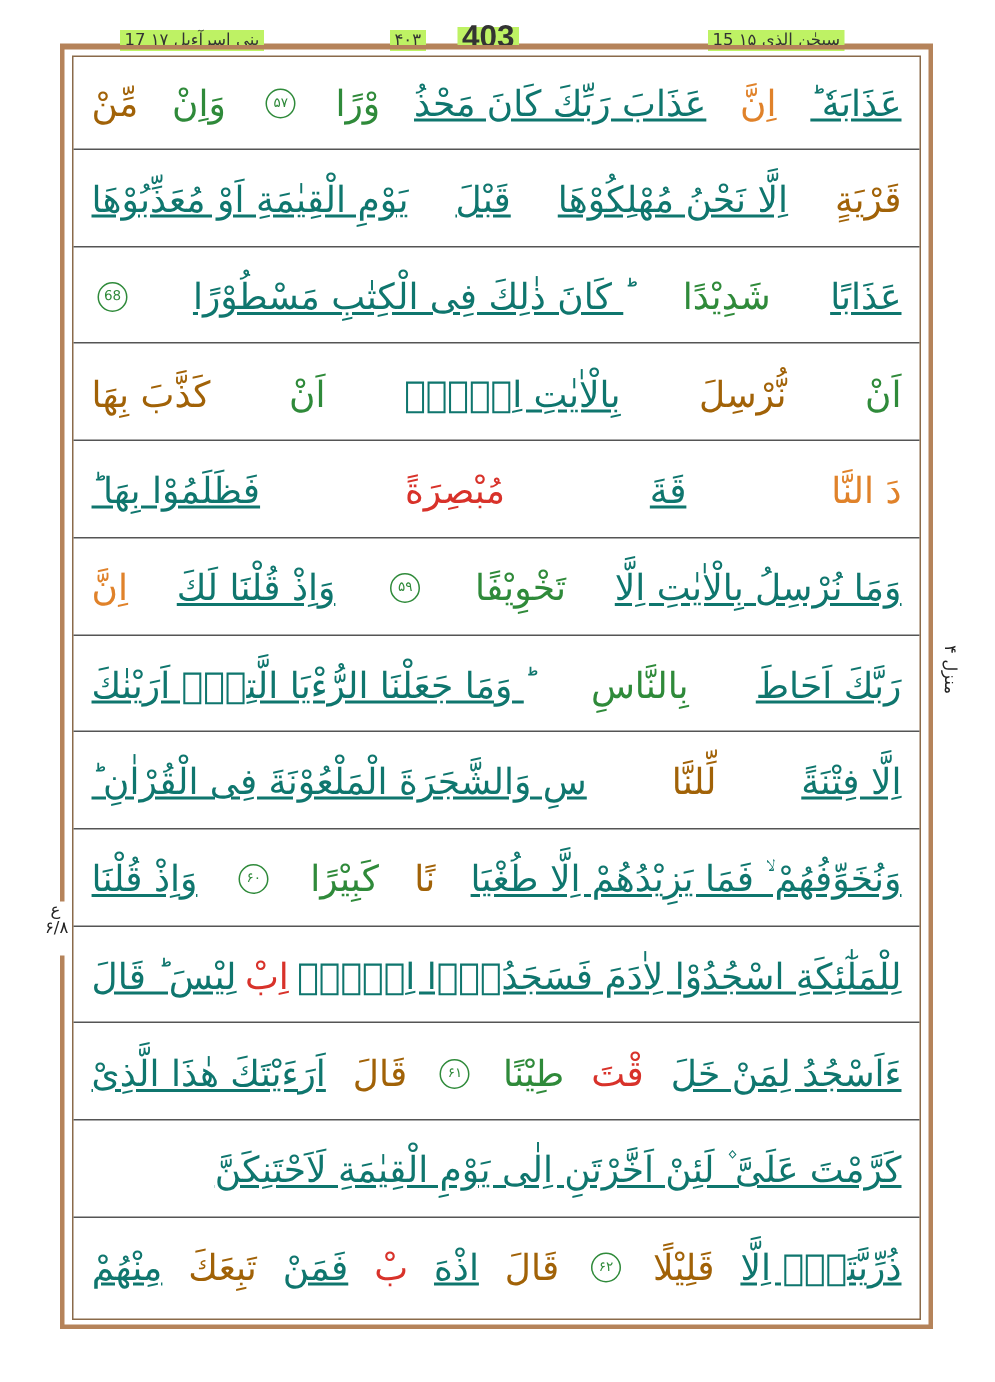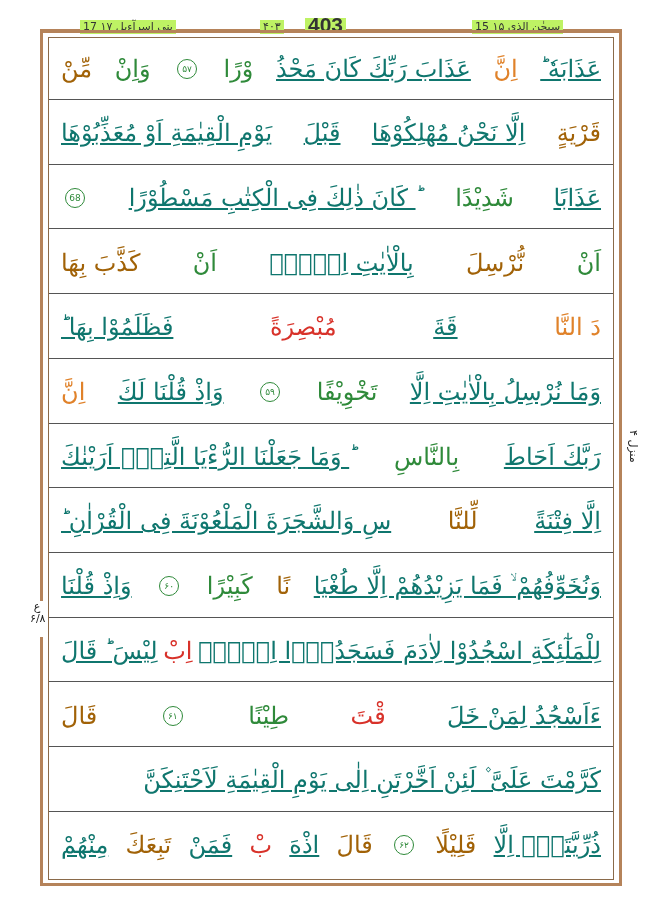--- a/index.html
+++ b/index.html
@@ -97,20 +97,21 @@
       <span class="seg c-black">لِلْمَلٰٓئِكَةِ اسْجُدُوْا لِاٰدَمَ فَسَجَدُوْۤا اِلَّاۤ</span>
       <span class="seg c-red">اِبْ</span>
       <span class="seg c-black">لِيْسَ ؕ قَالَ</span>
     </div>
     <div class="line" style="top: 647px;">
       <span class="seg c-black">ءَاَسْجُدُ لِمَنْ خَلَ</span>
       <span class="seg c-red">قْتَ</span>
       <span class="seg c-green">طِيْنًا</span>
       <span class="ayah">۶۱</span>
       <span class="seg c-blue">قَالَ</span>
+      <span class="seg c-black">اَرَءَيْتَكَ هٰذَا الَّذِىْ</span>
     </div>
     <div class="line" style="top: 711.7px;">
       <span class="seg c-black">كَرَّمْتَ عَلَىَّ ۫ لَئِنْ اَخَّرْتَنِ اِلٰى يَوْمِ الْقِيٰمَةِ لَاَحْتَنِكَنَّ</span>
     </div>
     <div class="line" style="top: 776.4px;">
       <span class="seg c-black">ذُرِّيَّتَهٗۤ اِلَّا</span>
       <span class="seg c-blue">قَلِيْلًا</span>
       <span class="ayah">۶۲</span>
       <span class="seg c-blue">قَالَ</span>
       <span class="seg c-black">اذْهَ</span>

